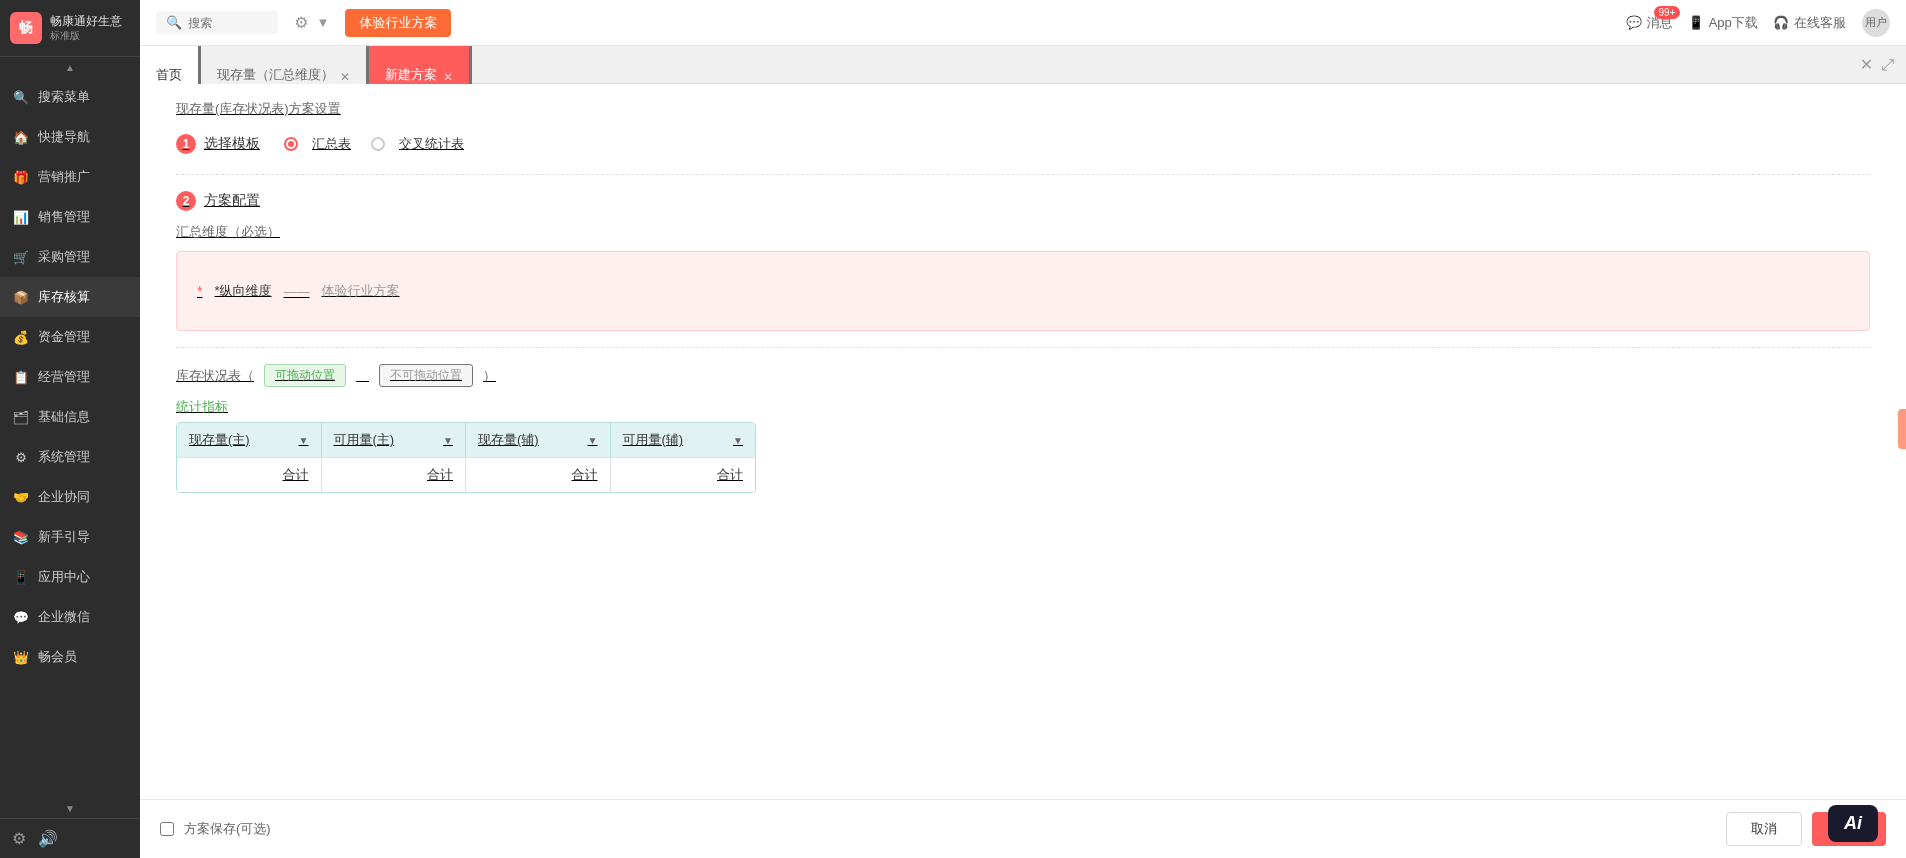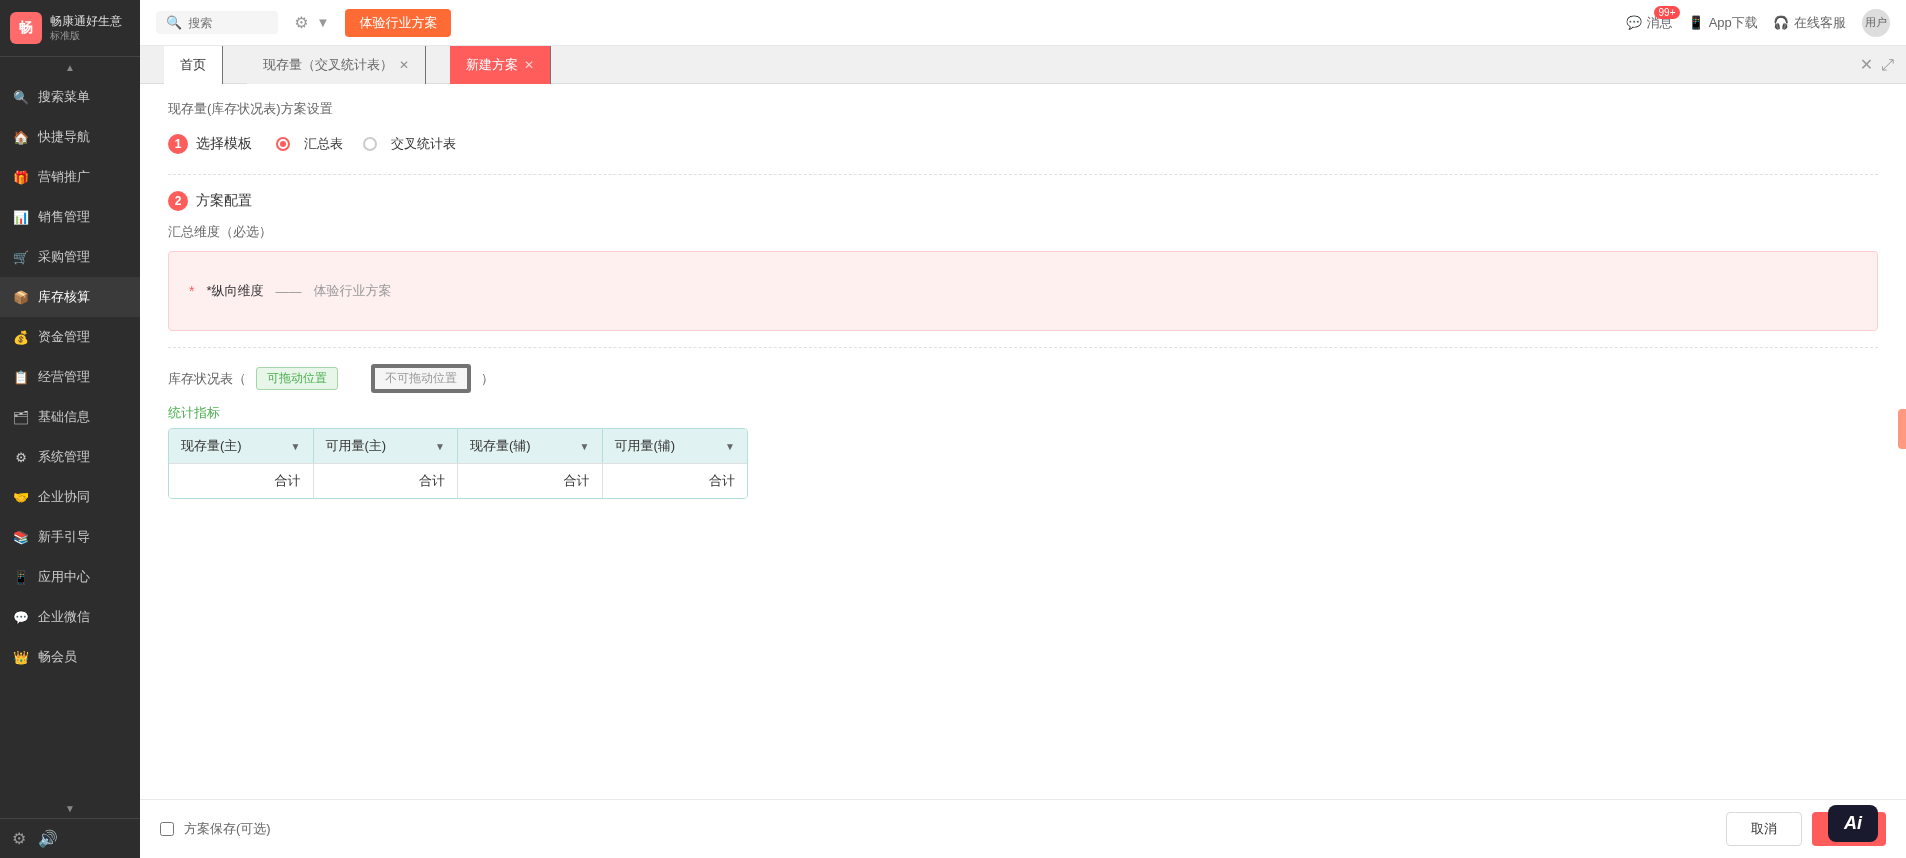--- a/index.html
+++ b/index.html
@@ -102,29 +102,28 @@
     
     .tabs-bar {
       background: #f0f0f0;
       display: flex; align-items: center;
       padding: 0 0 0 0;
       border-bottom: 1px solid #ddd;
       flex-shrink: 0;
       height: 38px;
     }
     .tab {
-      display: flex; align-items: center; gap: 6px;
+      display: flex; align-items: flex-end; gap: 6px;
       padding: 0 16px;
       height: 38px;
       cursor: pointer;
       font-size: 13px;
-      border-right: 1px solid #737373;
+      border-right: 3px solid #737373;
       background: #f0f0f0;
       color: #666;
-      margin-left: 24px;
     }
     .tab.active {
       background: #ff5c5c;
       color: white;
     }
     .tab-close {
       font-size: 12px; cursor: pointer; opacity: 0.7;
     }
     .tab-home {
       background: #fff;
@@ -143,22 +142,23 @@
       overflow-y: auto;
       padding: 0;
       background: #f5f5f5;
     }
     .content::-webkit-scrollbar { width: 6px; }
     .content::-webkit-scrollbar-thumb { background: #ccc; border-radius: 3px; }
 
     .page-container {
       background: #fff;
       margin: 0;
-      padding: 16px 28px;
+      padding: 16px 36px;
       min-height: 100%;
+      text-decoration: underline;
     }
 
     .page-title { font-size: 13px; color: #666; margin-bottom: 16px; }
 
     
     .step-section { margin-bottom: 20px; }
     .step-header {
       display: flex; align-items: center; gap: 8px;
       margin-bottom: 12px;
     }
@@ -208,21 +208,21 @@
 
     
     .indicators-label { font-size: 13px; color: #666; margin-bottom: 10px; display: flex; align-items: center; gap: 10px; }
     .indicator-tag {
       display: inline-block;
       padding: 2px 10px;
       border-radius: 3px;
       font-size: 12px;
     }
     .indicator-tag.movable { background: #e8f5e9; color: #4caf50; border: 1px solid #a5d6a7; }
-    .indicator-tag.fixed { background: #f5f5f5; color: #999; border: 4px solid #737373; }
+    .indicator-tag.fixed { background: #f5f5f5; color: #999; border: 1px solid #737373; }
 
     
     .stats-section { margin-top: 10px; }
     .stats-title { color: #4caf50; font-size: 13px; margin-bottom: 6px; margin-top: 11px; }
     .stats-table {
       border: 1px solid #b2dfdb;
       border-radius: 4px;
       overflow: hidden;
       width: 580px;
     }
@@ -425,21 +425,21 @@
         </div>
         <div class="topbar-avatar">用户</div>
       </div>
     </div>
 
     <div class="tabs-bar">
       <div class="tab tab-home">
         <span>首页</span>
       </div>
       <div class="tab">
-        <span>现存量（交叉统计表）</span>
+        <span>现存量（汇总维度）</span>
         <span class="tab-close">✕</span>
       </div>
       <div class="tab active">
         <span>新建方案</span>
         <span class="tab-close">✕</span>
       </div>
       <div class="tabs-right">
         <span class="tabs-right-icon">✕</span>
         <span class="tabs-right-icon">⤢</span>
       </div>

